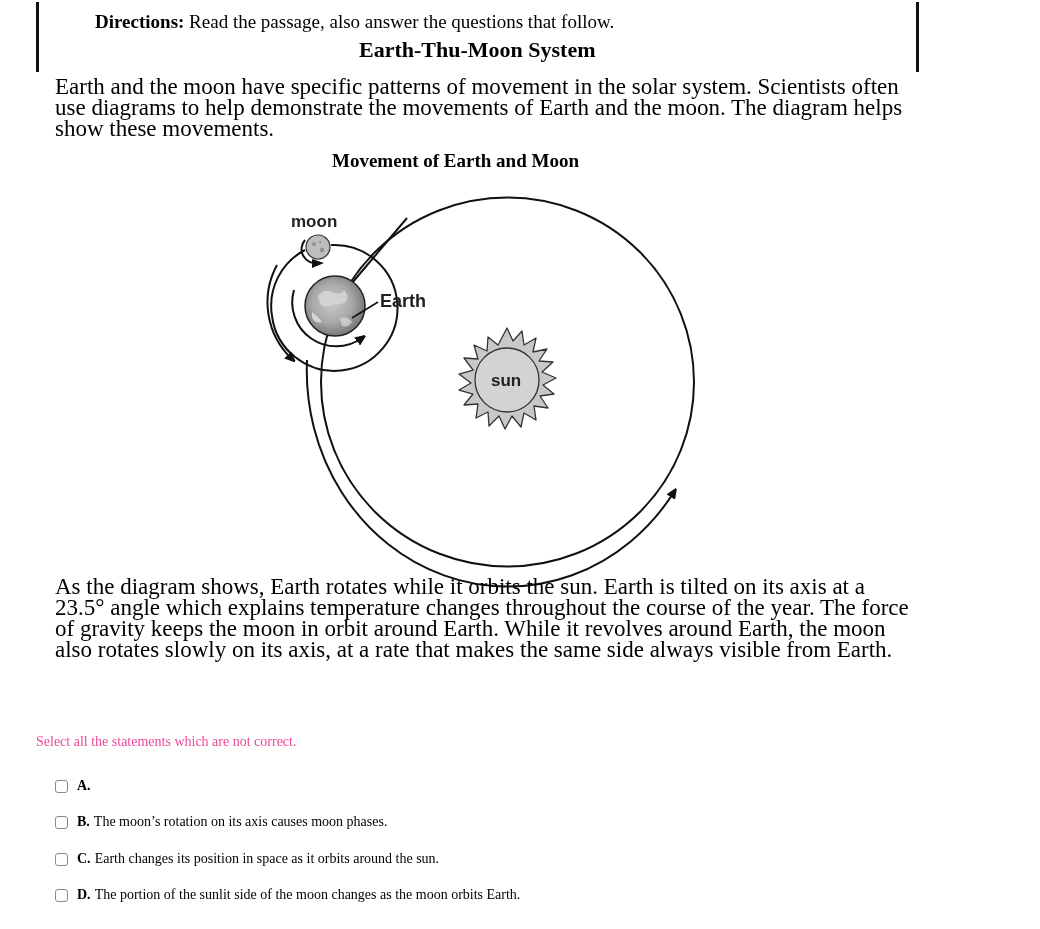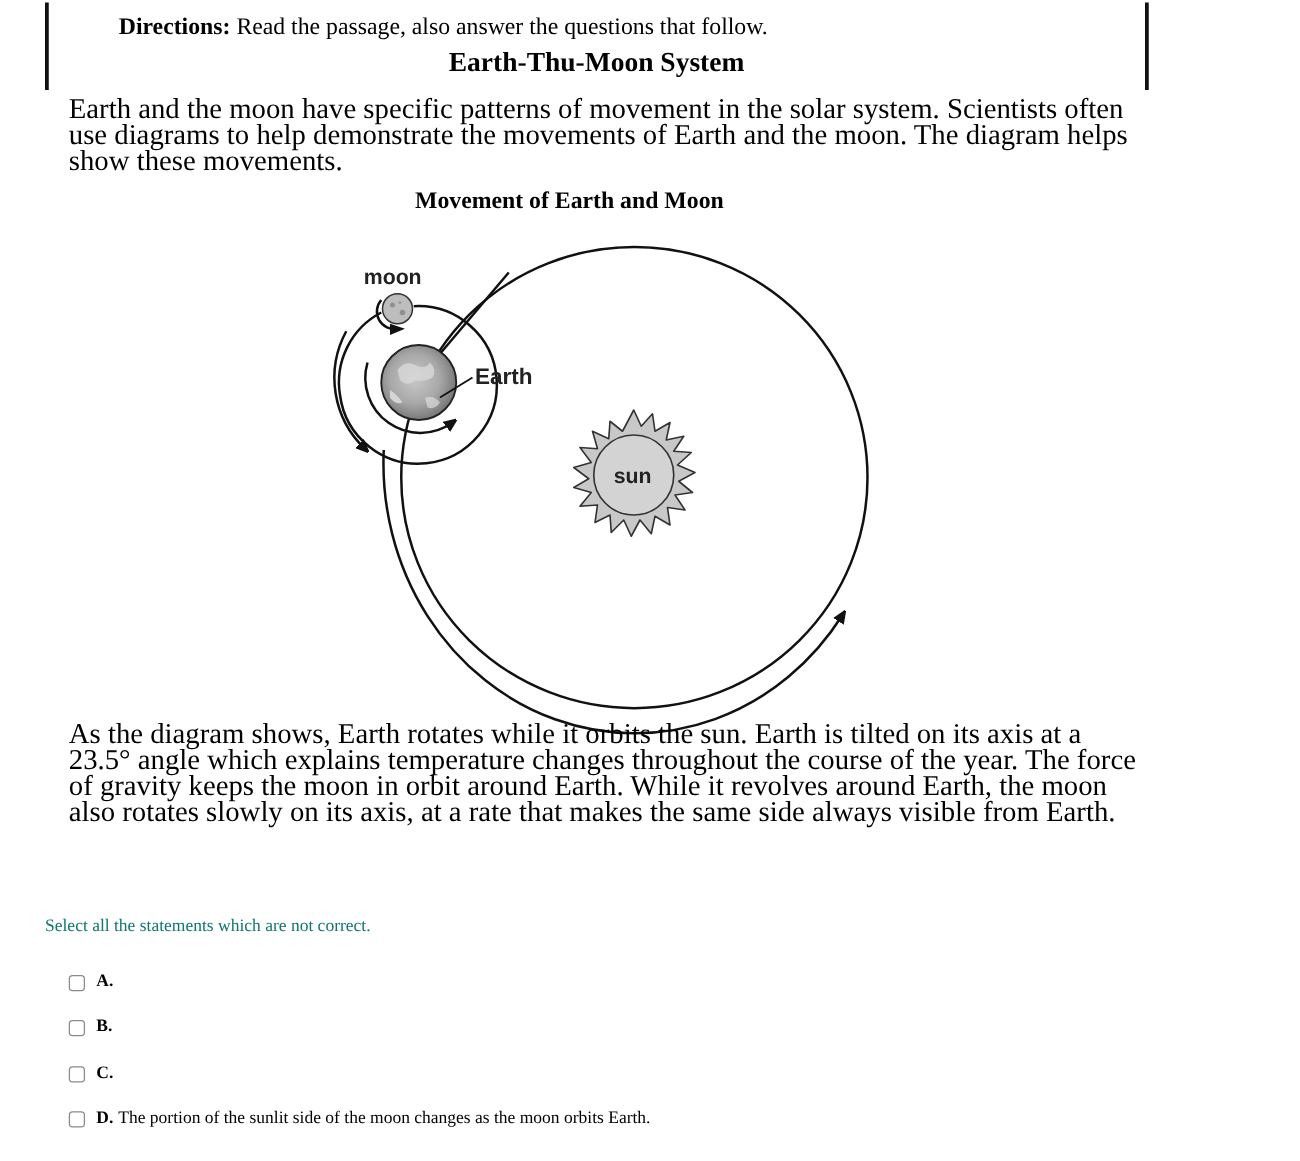--- a/index.html
+++ b/index.html
@@ -10,21 +10,21 @@
   #bar-left { left: 36px; top: 2px; height: 70px; }
   #bar-right { left: 916px; top: 2px; height: 70px; }
   #directions { position: absolute; left: 55px; top: 11px; font-size: 19px; white-space: nowrap; }
   #directions b { font-weight: bold; margin-left: 40px; }
   #title { position: absolute; left: 359px; top: 37px; font-size: 22px; font-weight: bold; white-space: nowrap; }
   .para { position: absolute; left: 55px; font-size: 23px; line-height: 21px; width: 860px; }
   #intro { top: 76px; }
   #diagram-title { position: absolute; left: 332px; top: 150px; font-size: 19px; font-weight: bold; white-space: nowrap; }
   #diagram { position: absolute; left: 0; top: 0; }
   #explain { top: 576px; width: 860px; }
-  #prompt { position: absolute; left: 36px; top: 734px; font-size: 14px; color: #0f766e; white-space: nowrap; }
+  #prompt { position: absolute; left: 36px; top: 734px; font-size: 14px; color: #ec4899; white-space: nowrap; }
   .choice { position: absolute; left: 55px; display: flex; align-items: center; font-size: 14px; white-space: nowrap; }
   .cb { width: 11px; height: 11px; border: 1.5px solid #8a8a8a; border-radius: 3px; background: #fff; margin-right: 9px; cursor: pointer; }
   .choice b { font-weight: bold; margin-right: 4px; }
   .dlabel { font-family: "Liberation Sans", "DejaVu Sans", sans-serif; font-weight: bold; fill: #222; }
 </style>
 </head>
 <body>
 
 <div class="bar" id="bar-left"></div>
 <div class="bar" id="bar-right"></div>
@@ -93,22 +93,24 @@
 
 <div id="prompt" class="sans">Select all the statements which are not correct.</div>
 
 <div class="choice serif" style="top:778px;">
   <span class="cb"></span>
   <b>A.</b>
 </div>
 <div class="choice serif" style="top:814px;">
   <span class="cb"></span>
   <b>B.</b>
+  <span>The moon’s rotation on its axis causes moon phases.</span>
 </div>
 <div class="choice serif" style="top:851px;">
   <span class="cb"></span>
   <b>C.</b>
+  <span>Earth changes its position in space as it orbits around the sun.</span>
 </div>
 <div class="choice serif" style="top:887px;">
   <span class="cb"></span>
   <b>D.</b>
   <span>The portion of the sunlit side of the moon changes as the moon orbits Earth.</span>
 </div>
 
 </body></html>

